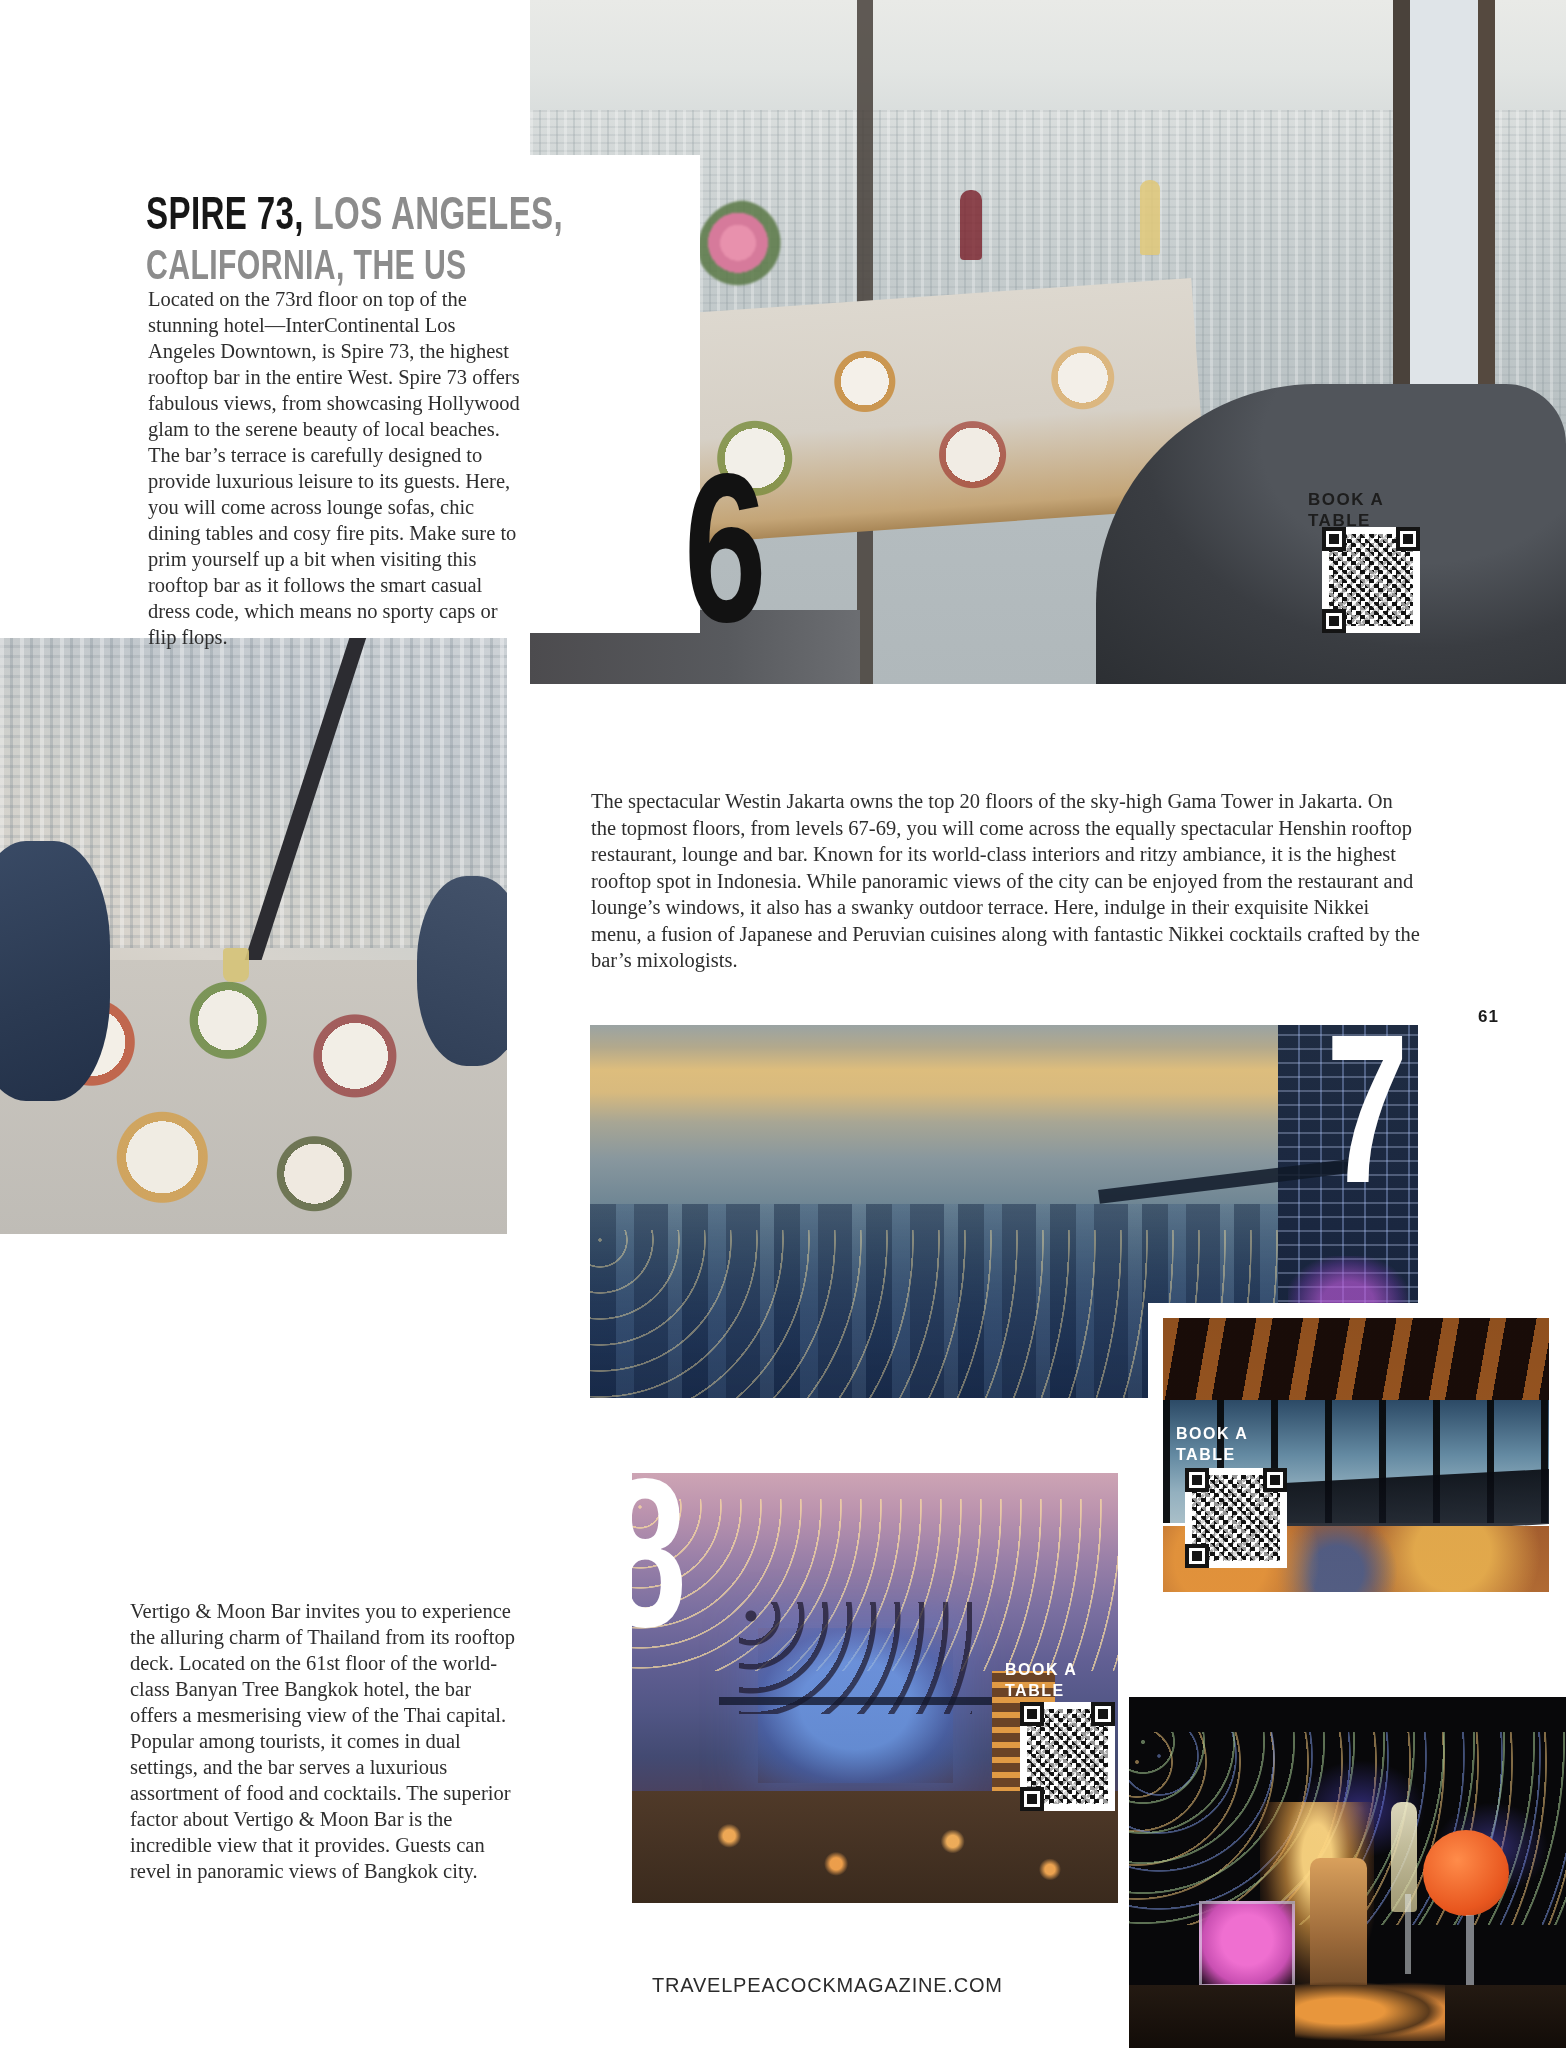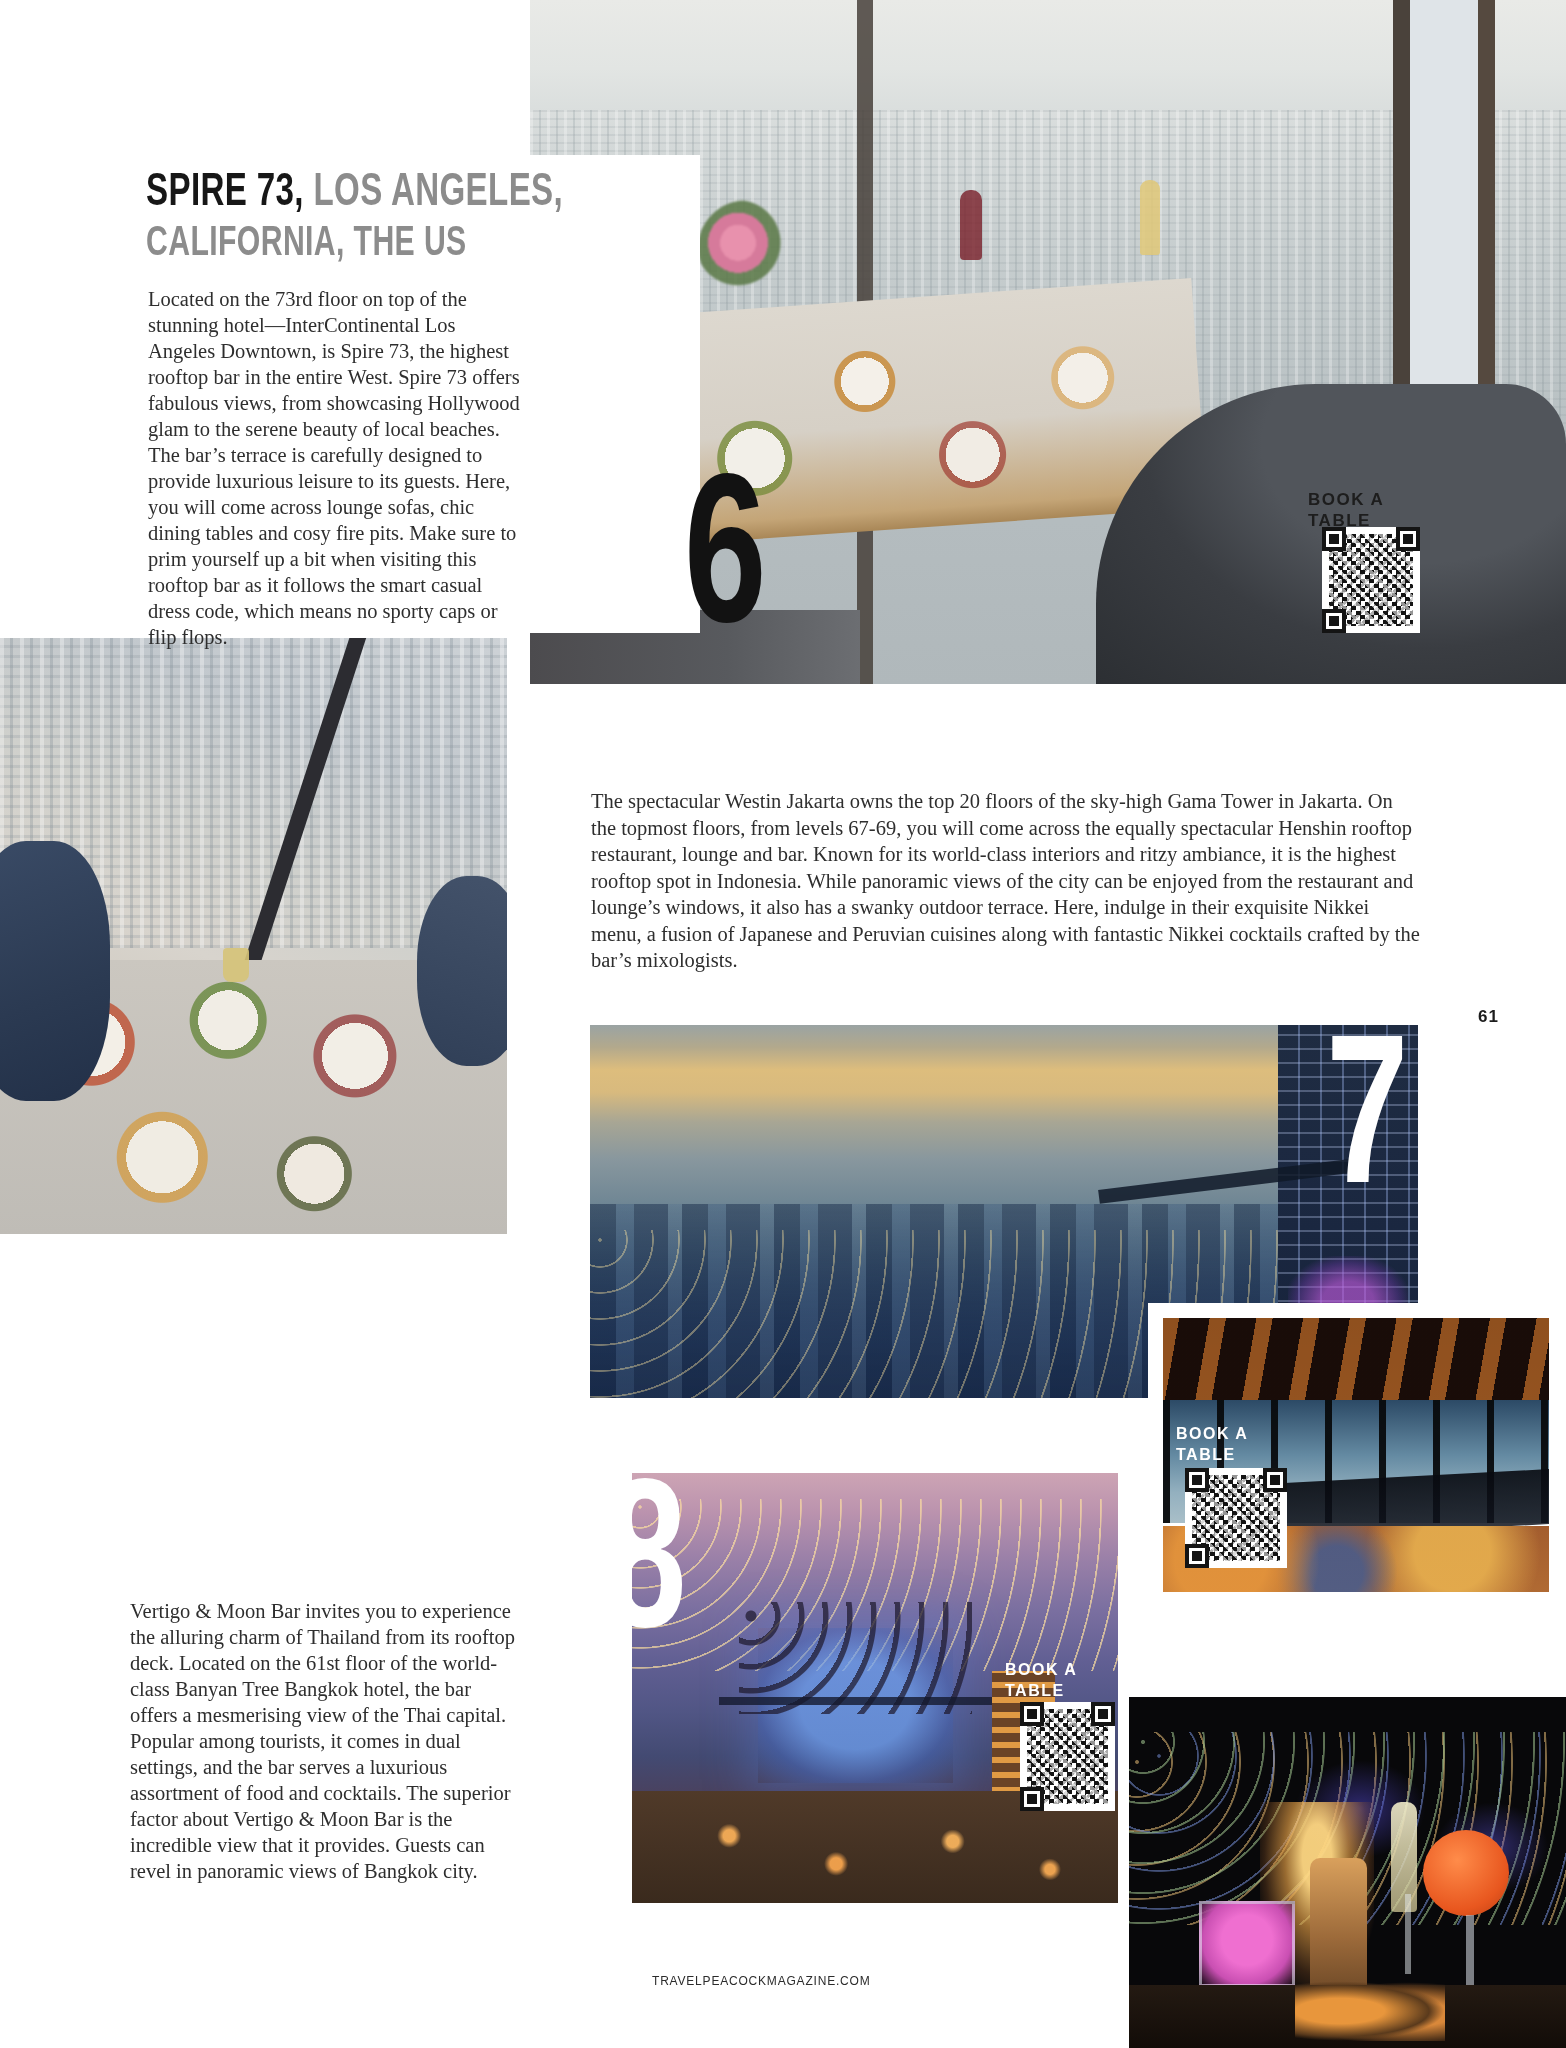--- a/index.html
+++ b/index.html
@@ -3,21 +3,21 @@
 <meta charset="utf-8">
 <style>
   html,body{margin:0;padding:0;background:#9a9a9a;}
   .page{position:relative;width:1566px;height:2048px;background:#ffffff;overflow:hidden;
         font-family:"Liberation Sans",sans-serif;margin:0 auto;}
   .abs{position:absolute;}
   .photo{position:absolute;overflow:hidden;z-index:1;}
   .z2{z-index:2;} .z3{z-index:3;}
 
   
-  .headline{font-weight:700;color:#171717;letter-spacing:0.5px;z-index:3;}
+  .headline{font-weight:700;color:#171717;letter-spacing:0.5px;z-index:3;margin-top:24px;}
   .cond{display:inline-block;transform:scaleX(.72);transform-origin:0 50%;white-space:nowrap;}
   .hl1{font-size:46px;line-height:50px;}
   .hl2{font-size:42px;line-height:46px;}
   .gray{color:#8c8c8c;}
 
   
   .para{position:absolute;font-family:"Liberation Serif",serif;font-size:20.5px;line-height:26px;
         color:#2e2e2e;z-index:3;text-align:left;}
 
   
@@ -37,21 +37,21 @@
        background-size:9px 9px;}
   .qrp::after{content:"";position:absolute;inset:0;
        background:
          repeating-linear-gradient(45deg, rgba(255,255,255,.55) 0 4px, transparent 4px 11px),
          repeating-linear-gradient(-45deg, rgba(20,20,20,.35) 0 3px, transparent 3px 9px);}
   .fp{position:absolute;width:24px;height:24px;border:4px solid #141414;background:#fff;box-sizing:border-box;z-index:2;}
   .fp::after{content:"";position:absolute;inset:3px;background:#141414;}
   .fp.tl{left:0;top:0;} .fp.tr{right:0;top:0;} .fp.bl{left:0;bottom:0;}
 
   
-  .footer{position:absolute;left:652px;top:1974px;width:300px;font-size:12px;letter-spacing:.8px;
+  .footer{position:absolute;left:652px;top:1974px;width:300px;font-size:20px;letter-spacing:.8px;
           color:#2b2b2b;z-index:3;}
   .pagenum{position:absolute;left:1478px;top:1007px;font-size:17px;font-weight:700;color:#1c1c1c;
            letter-spacing:1px;z-index:3;}
 
   
   .p-la{left:530px;top:0;width:1036px;height:684px;
         background:linear-gradient(180deg,#e9eae7 0%,#e2e5e3 10%,#d3d8d8 22%,#c6cdce 38%,#bcc4c6 55%,#b5bdc0 70%,#b0b8bb 100%);}
   .la-city{position:absolute;left:0;top:110px;width:100%;height:330px;opacity:.8;
         background:
           repeating-linear-gradient(90deg, rgba(255,255,255,.35) 0 3px, transparent 3px 9px, rgba(120,135,140,.25) 9px 11px, transparent 11px 17px),

